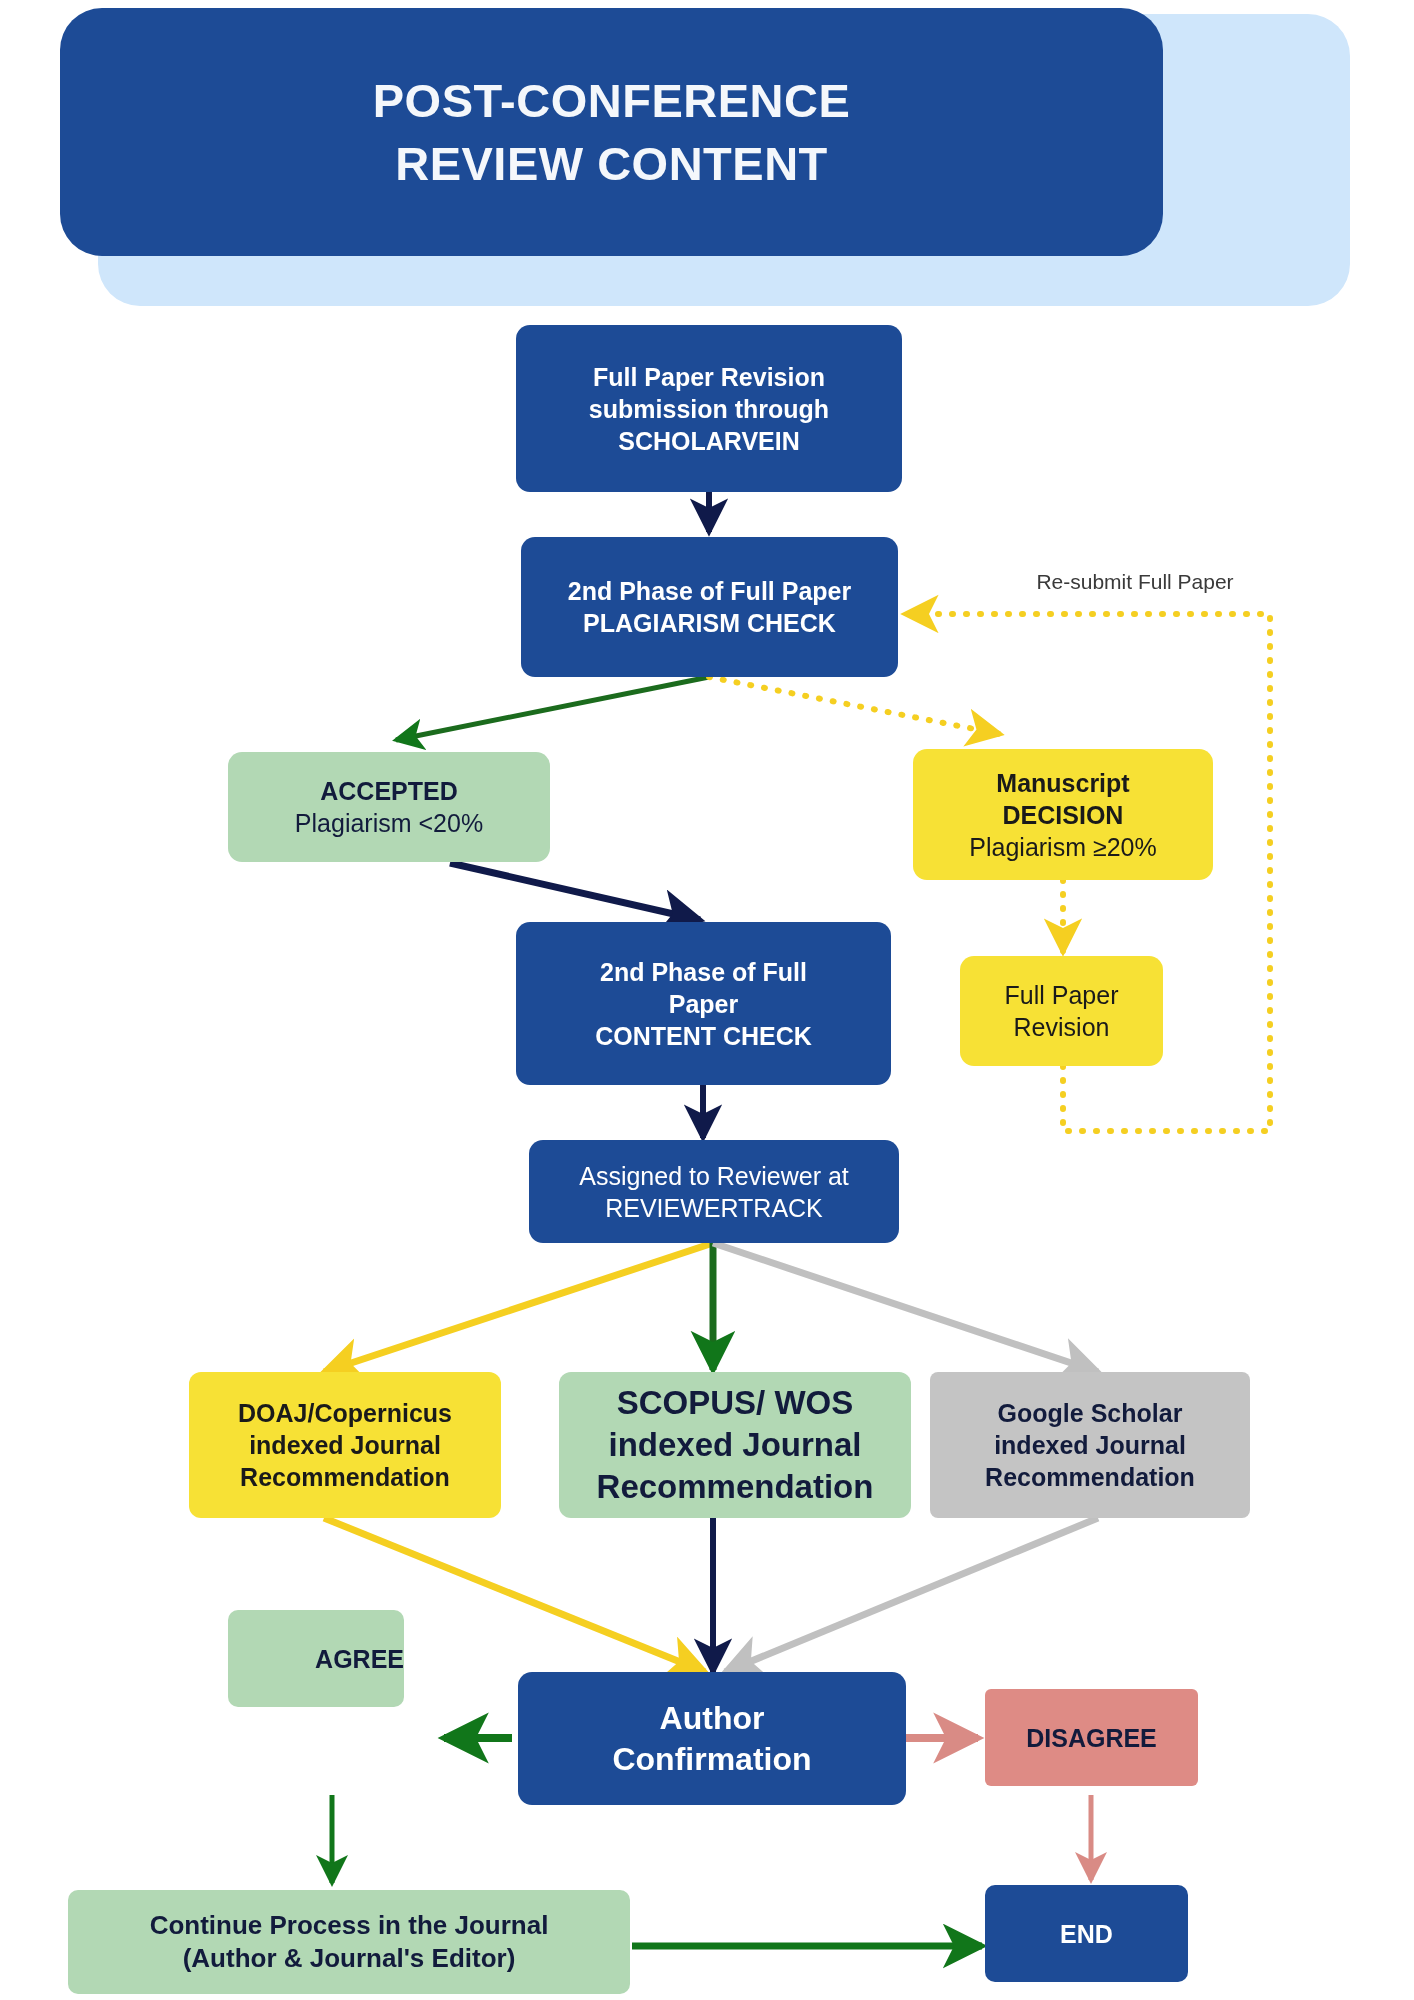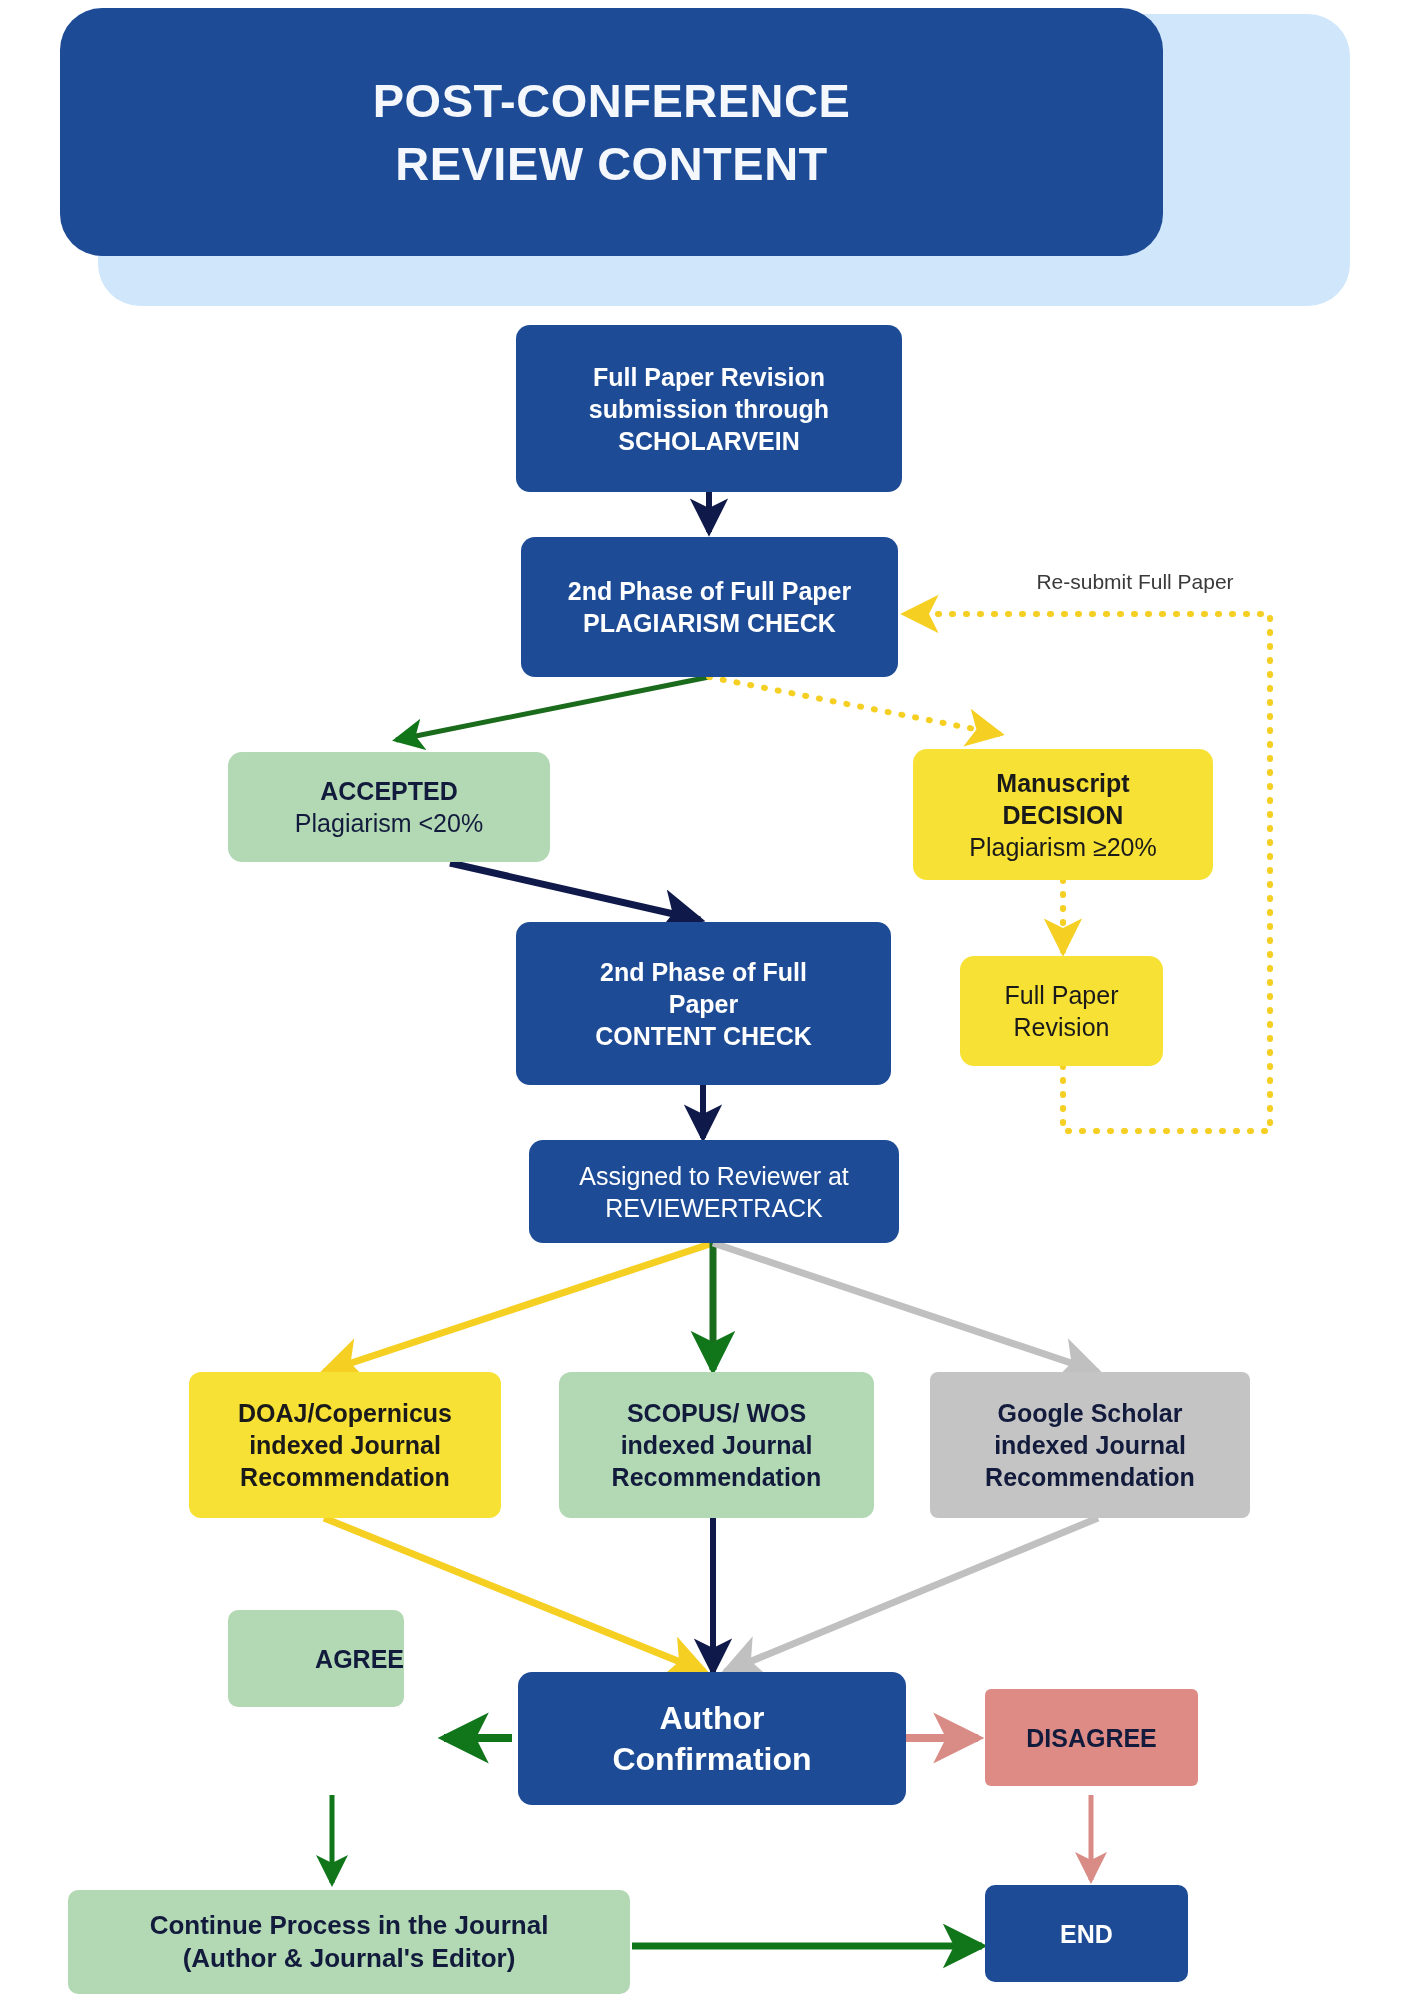--- a/index.html
+++ b/index.html
@@ -175,21 +175,21 @@
   <span class="ln">Assigned to Reviewer at</span>
   <span class="ln">REVIEWERTRACK</span>
 </div>
 
 <div class="node yellow b-strong" style="left:189px; top:1372px; width:312px; height:146px; border-radius:12px; font-size:25px;">
   <span class="ln">DOAJ/Copernicus</span>
   <span class="ln">indexed Journal</span>
   <span class="ln">Recommendation</span>
 </div>
 
-<div class="node green b-strong" style="left:559px; top:1372px; width:315px; height:146px; border-radius:12px; font-size:25px;">
+<div class="node green b-strong" style="left:559px; top:1372px; width:352px; height:146px; border-radius:12px; font-size:33px;">
   <span class="ln">SCOPUS/ WOS</span>
   <span class="ln">indexed Journal</span>
   <span class="ln">Recommendation</span>
 </div>
 
 <div class="node gray b-strong" style="left:930px; top:1372px; width:320px; height:146px; border-radius:8px; font-size:25px;">
   <span class="ln">Google Scholar</span>
   <span class="ln">indexed Journal</span>
   <span class="ln">Recommendation</span>
 </div>

